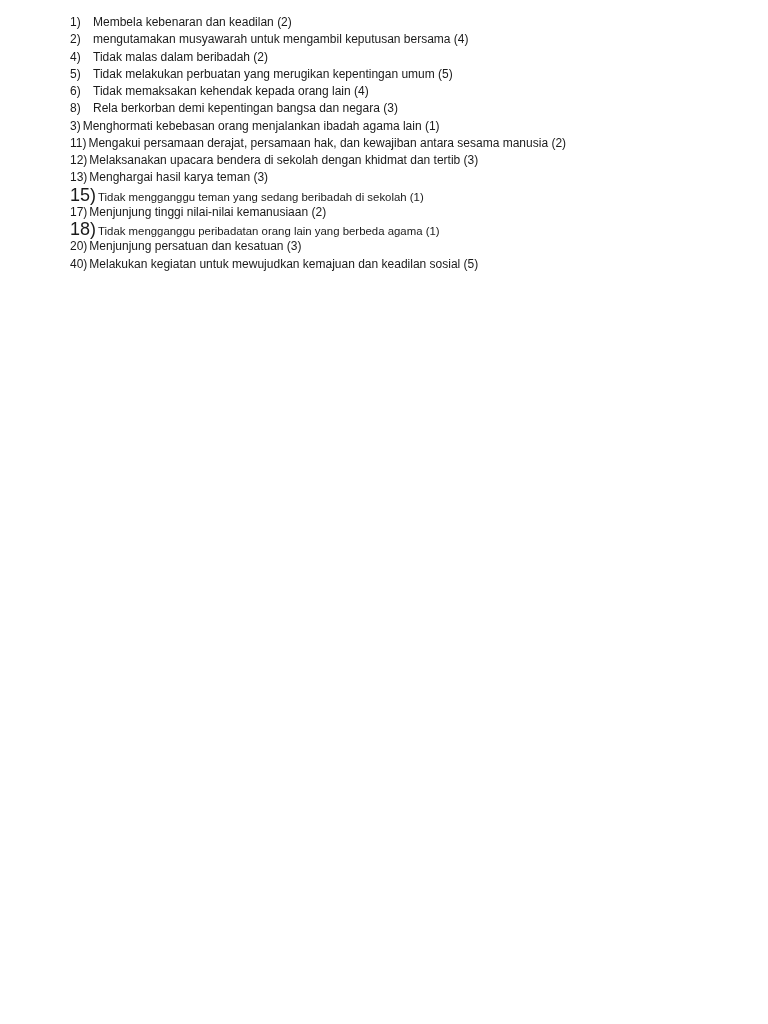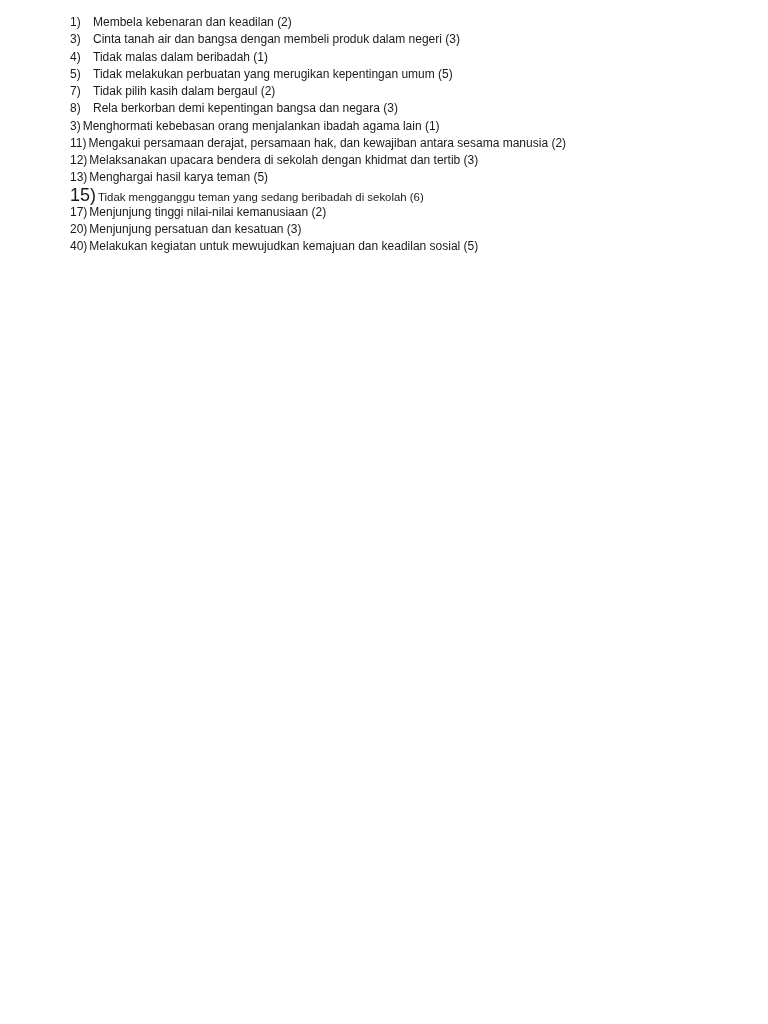--- a/index.html
+++ b/index.html
@@ -55,27 +55,28 @@
     .item.small .num {
       font-size: 18px;
     }
   </style>
 </head>
 <body>
 
 <div class="page">
   <ol class="list">
     <li class="item"><span class="num">1)</span><span class="text">Membela kebenaran dan keadilan (2)</span></li>
-    <li class="item"><span class="num">3)</span><span class="text">Cinta tanah air dan bangsa dengan membeli produk dalam negeri (3)</span></li>
-    <li class="item"><span class="num">4)</span><span class="text">Tidak malas dalam beribadah (1)</span></li>
+    <li class="item"><span class="num">2)</span><span class="text">mengutamakan musyawarah untuk mengambil keputusan bersama (4)</span></li>
+    <li class="item"><span class="num">4)</span><span class="text">Tidak malas dalam beribadah (2)</span></li>
     <li class="item"><span class="num">5)</span><span class="text">Tidak melakukan perbuatan yang merugikan kepentingan umum (5)</span></li>
-    <li class="item"><span class="num">7)</span><span class="text">Tidak pilih kasih dalam bergaul (2)</span></li>
+    <li class="item"><span class="num">6)</span><span class="text">Tidak memaksakan kehendak kepada orang lain (4)</span></li>
     <li class="item"><span class="num">8)</span><span class="text">Rela berkorban demi kepentingan bangsa dan negara (3)</span></li>
     <li class="item wide"><span class="num">3)</span><span class="text">Menghormati kebebasan orang menjalankan ibadah agama lain (1)</span></li>
     <li class="item wide"><span class="num">11)</span><span class="text">Mengakui persamaan derajat, persamaan hak, dan kewajiban antara sesama manusia (2)</span></li>
     <li class="item wide"><span class="num">12)</span><span class="text">Melaksanakan upacara bendera di sekolah dengan khidmat dan tertib  (3)</span></li>
-    <li class="item wide"><span class="num">13)</span><span class="text">Menghargai hasil karya teman (5)</span></li>
-    <li class="item wide small"><span class="num">15)</span><span class="text">Tidak mengganggu teman yang sedang beribadah di sekolah (6)</span></li>
+    <li class="item wide"><span class="num">13)</span><span class="text">Menghargai hasil karya teman (3)</span></li>
+    <li class="item wide small"><span class="num">15)</span><span class="text">Tidak mengganggu teman yang sedang beribadah di sekolah (1)</span></li>
     <li class="item wide"><span class="num">17)</span><span class="text">Menjunjung tinggi nilai-nilai kemanusiaan (2)</span></li>
+    <li class="item wide small"><span class="num">18)</span><span class="text">Tidak mengganggu peribadatan orang lain yang berbeda agama (1)</span></li>
     <li class="item wide"><span class="num">20)</span><span class="text">Menjunjung persatuan dan kesatuan (3)</span></li>
     <li class="item wide"><span class="num">40)</span><span class="text">Melakukan kegiatan untuk mewujudkan kemajuan dan keadilan sosial (5)</span></li>
   </ol>
 </div>
 
 </body></html>

